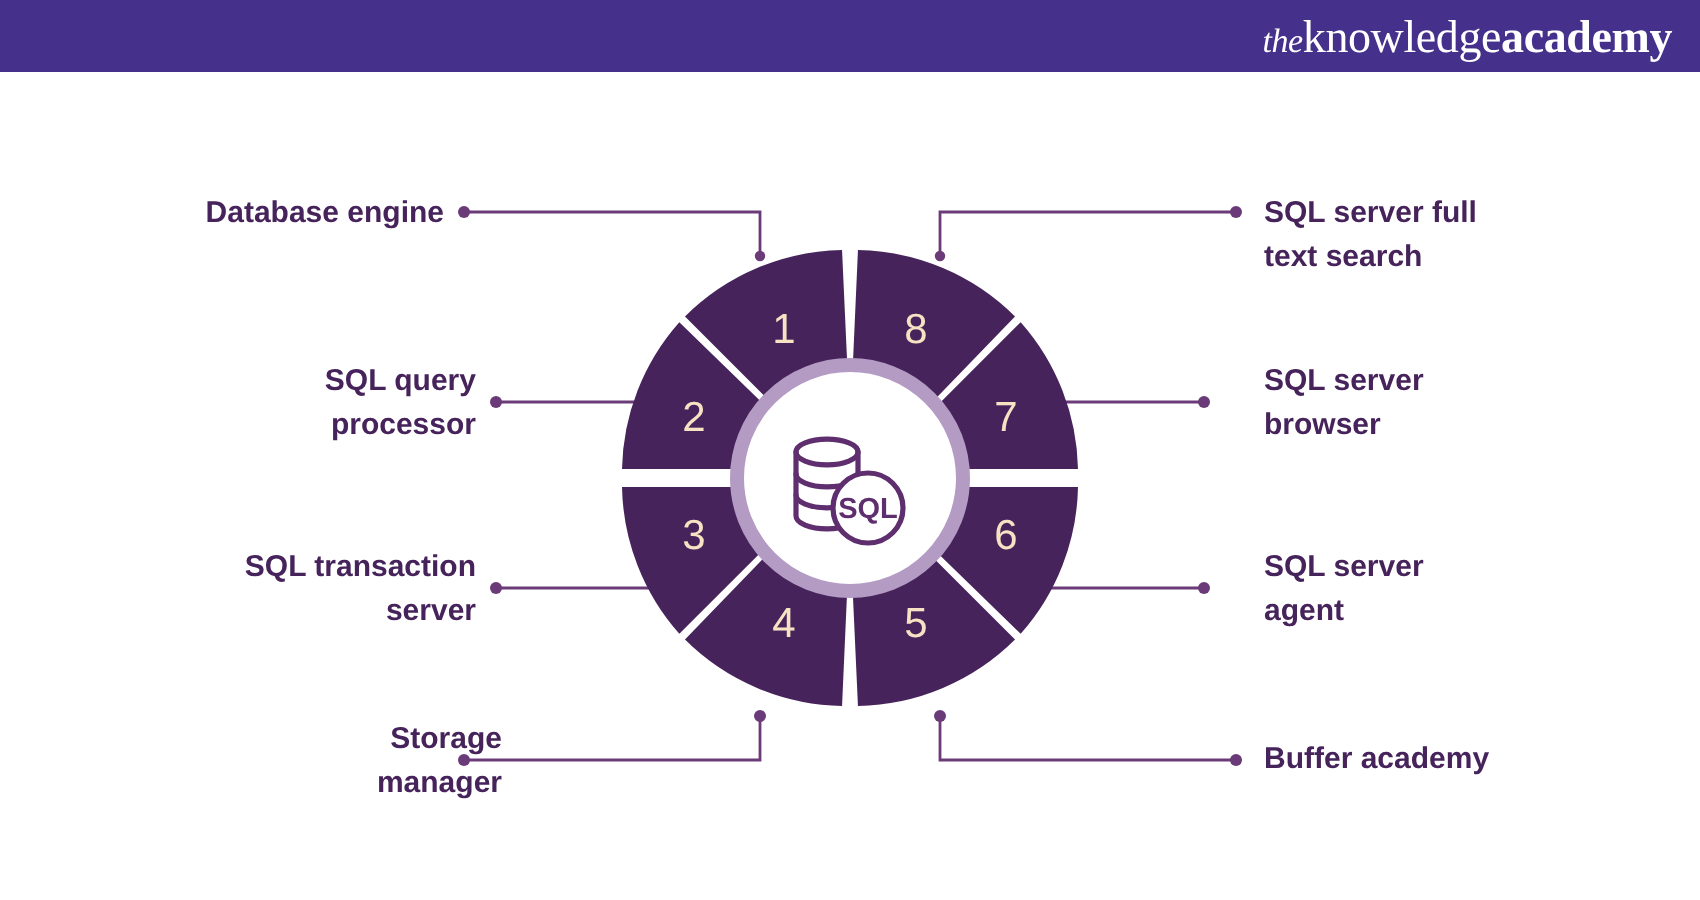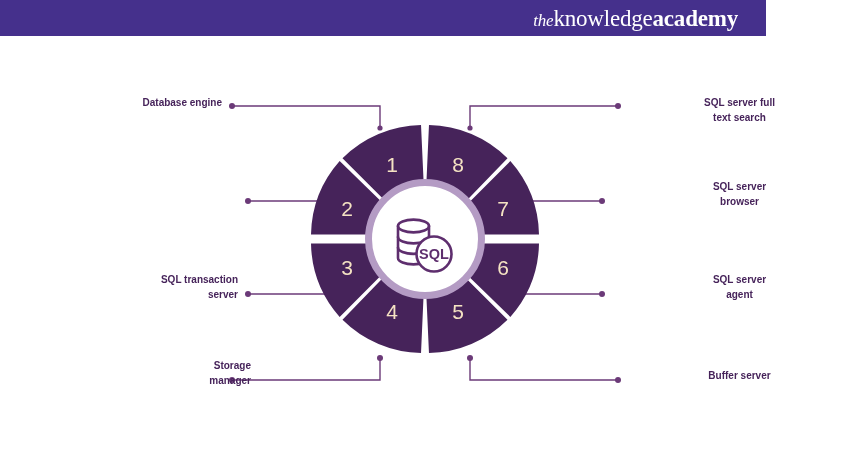--- a/index.html
+++ b/index.html
@@ -14,28 +14,28 @@
     font-family: "Liberation Sans", sans-serif;
     overflow: hidden;
     position: relative;
   }
 
   
   .header-bar {
     position: absolute;
     left: 0;
     top: 0;
-    width: 766px;
+    width: 850px;
     height: 36px;
     background: #45308C;
     display: flex;
     align-items: center;
     justify-content: flex-end;
     box-sizing: border-box;
-    padding-right: 28px;
+    padding-right: 14px;
   }
   .brand {
     color: #ffffff;
     font-family: "Liberation Serif", serif;
     font-size: 23px;
     line-height: 1;
     white-space: nowrap;
     letter-spacing: -0.2px;
   }
   .brand .brand-the {
@@ -63,31 +63,31 @@
     top: 0;
     width: 850px;
     height: 414px;
     display: block;
   }
 
   
   .label {
     position: absolute;
     font-family: "Liberation Sans", sans-serif;
-    font-size: 10px;
+    font-size: 15px;
     font-weight: 700;
     color: #46235A;
     line-height: 1.45;
     white-space: pre-line;
   }
   .label.left {
     text-align: right;
   }
   .label.right {
-    text-align: center;
+    text-align: left;
   }
 </style>
 </head>
 <body>
 
 <div class="header-bar">
   <div class="brand">
     <span class="brand-the">the</span><span class="brand-knowledge">knowledge</span><span class="brand-academy">academy</span>
   </div>
 </div>
@@ -170,31 +170,33 @@
       <path d="M 398 201 A 15.5 6.4 0 0 0 429 201"></path>
       <path d="M 398 211.5 A 15.5 6.4 0 0 0 429 211.5"></path>
 
       <circle cx="434" cy="218" r="17.5" fill="#FFFFFF" stroke="#5E2E6E" stroke-width="2.6"></circle>
     </g>
     <text x="434" y="219" fill="#5E2E6E" font-family="Liberation Sans, sans-serif" font-size="14.5" font-weight="700" text-anchor="middle" dominant-baseline="middle">SQL</text>
   </svg>
 
   <div class="label left" style="right:628px; top:60px; width:220px;">Database engine</div>
 
+  <div class="label left" style="right:612px; top:144px; width:220px;">SQL query
+processor</div>
 
   <div class="label left" style="right:612px; top:237px; width:230px;">SQL transaction
 server</div>
 
   <div class="label left" style="right:599px; top:323px; width:220px;">Storage
 manager</div>
 
   <div class="label right" style="left:632px; top:60px; width:215px;">SQL server full
 text search</div>
 
   <div class="label right" style="left:632px; top:144px; width:215px;">SQL server
 browser</div>
 
   <div class="label right" style="left:632px; top:237px; width:215px;">SQL server
 agent</div>
 
-  <div class="label right" style="left:632px; top:333px; width:215px;">Buffer server</div>
+  <div class="label right" style="left:632px; top:333px; width:215px;">Buffer academy</div>
 
 </div>
 
 </body></html>

